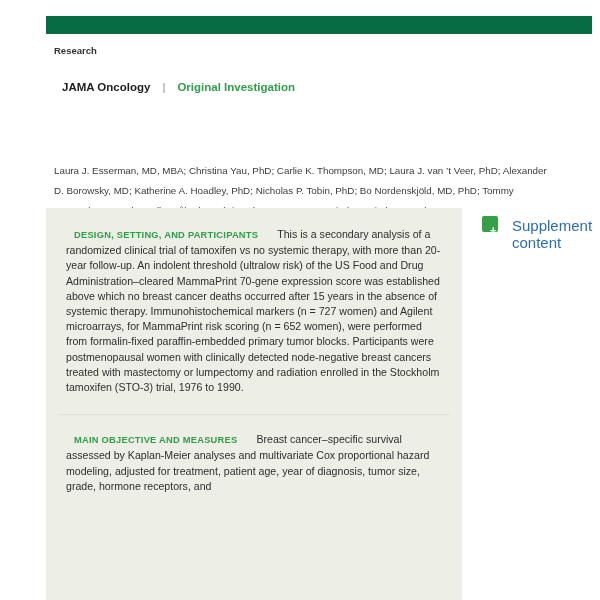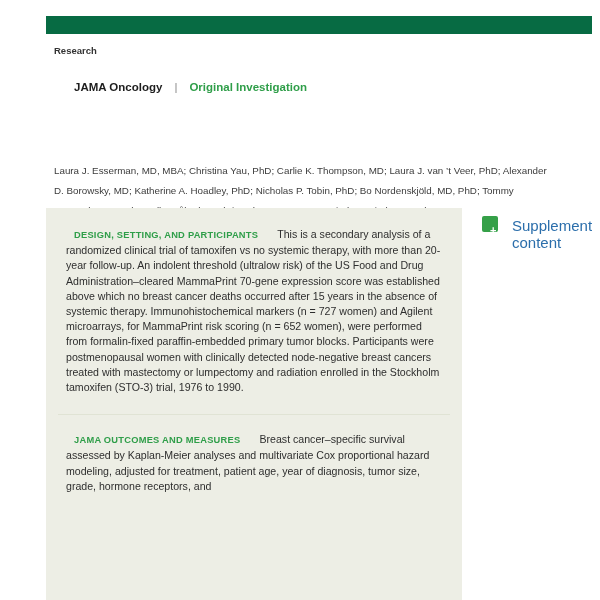--- a/index.html
+++ b/index.html
@@ -28,21 +28,20 @@
     font-weight: 700;
     color: #333333;
   }
 
   .kicker {
     position: absolute;
     left: 30px; top: 57px;
     font-size: 11.5px;
     font-weight: 700;
     color: #1d1d1d;
-    margin-left: 12px;
   }
   .kicker .sep { color: #8a8a8a; font-weight: 400; padding: 0 4px; }
   .kicker .article-type { color: var(--accent_green, #2F9E49); }
 
   .article-title {
     position: absolute;
     left: 30px; top: 72px;
     width: 545px;
     font-size: 23.5px;
     line-height: 29px;
@@ -135,21 +134,21 @@
 
 
 
     <div class="abs-section">
       <p><span class="abs-label">DESIGN, SETTING, AND PARTICIPANTS</span><span>This is a secondary analysis of a randomized clinical trial of tamoxifen vs no systemic therapy, with more than 20-year follow-up. An indolent threshold (ultralow risk) of the US Food and Drug Administration–cleared MammaPrint 70-gene expression score was established above which no breast cancer deaths occurred after 15 years in the absence of systemic therapy. Immunohistochemical markers (n = 727 women) and Agilent microarrays, for MammaPrint risk scoring (n = 652 women), were performed from formalin-fixed paraffin-embedded primary tumor blocks. Participants were postmenopausal women with clinically detected node-negative breast cancers treated with mastectomy or lumpectomy and radiation enrolled in the Stockholm tamoxifen (STO-3) trial, 1976 to 1990.</span></p>
     </div>
 
 
     <div class="abs-section">
       <p>
-        <span class="abs-label">JAMA OUTCOMES AND MEASURES</span><span>Breast cancer–specific survival assessed by Kaplan-Meier analyses and multivariate Cox proportional hazard modeling, adjusted for treatment, patient age, year of diagnosis, tumor size, grade, hormone receptors, and </span>
+        <span class="abs-label">MAIN OBJECTIVE AND MEASURES</span><span>Breast cancer–specific survival assessed by Kaplan-Meier analyses and multivariate Cox proportional hazard modeling, adjusted for treatment, patient age, year of diagnosis, tumor size, grade, hormone receptors, and </span>
       </p>
     </div>
 
   </div>
 
   <div class="supplemental">
     <span class="plus-icon">+</span>
     <span class="supplemental-text">Supplemental content</span>
   </div>
 

